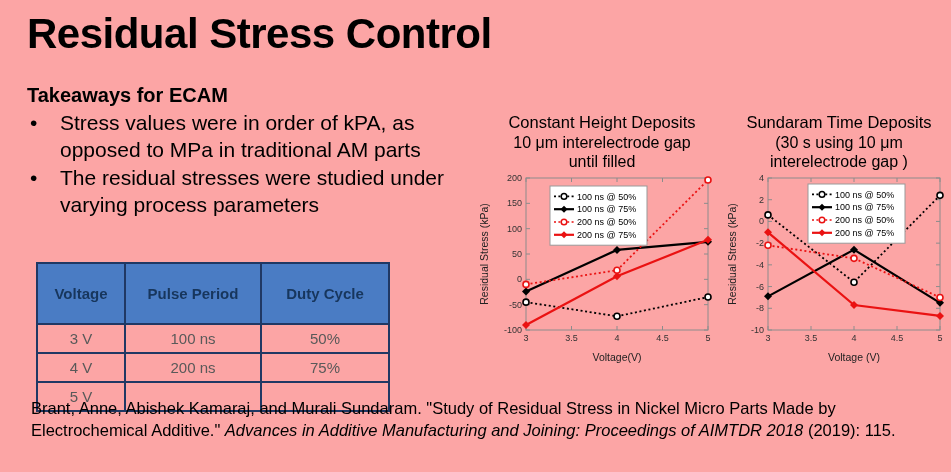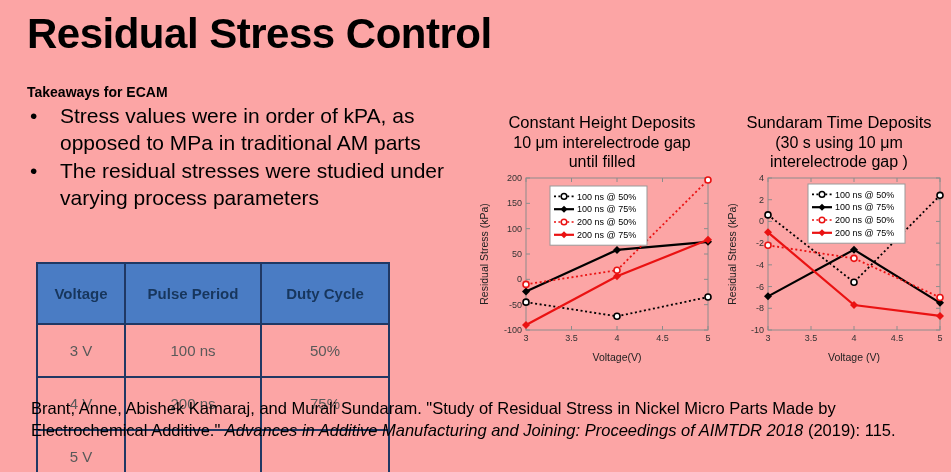--- a/index.html
+++ b/index.html
@@ -2,29 +2,29 @@
 <html style="--tbl-header-bg: #4a7cc4; --tbl-header-fg: #17365d; --tbl-border: #203864; --tbl-cell-fg: #595959;"><head>
 <meta charset="utf-8">
 <style>
   html,body{margin:0;padding:0;background:#ffffff;}
   body{width:951px;height:472px;font-family:"Liberation Sans",sans-serif;position:relative;overflow:hidden;}
   .slide{position:absolute;inset:0;background:#fca5a5;}
 
   .slide-title{position:absolute;left:27px;top:10px;margin:0;font-size:42px;font-weight:bold;color:#000;letter-spacing:-0.5px;white-space:nowrap;}
 
   .takeaways{position:absolute;left:27px;top:84px;width:455px;}
-  .takeaways-heading{margin:0 0 2px 0;font-size:14px;font-weight:bold;color:#000;}
+  .takeaways-heading{margin:0 0 2px 0;font-size:20px;font-weight:bold;color:#000;}
   .takeaways ul{margin:0;padding:0;list-style:none;}
   .takeaways li{display:flex;font-size:21px;line-height:1.3;color:#000;}
   .takeaways li::before{content:"\2022";flex:none;width:30px;padding-left:3px;}
   .takeaways li .bullet-text{width:405px;}
 
   .params-table{position:absolute;left:36px;top:262px;border-collapse:collapse;text-align:center;font-size:15px;}
   .params-table th{background:var(--tbl-header-bg,#4a7cc4);color:var(--tbl-header-fg,#17365d);border:2px solid var(--tbl-border,#203864);font-weight:bold;height:27px;padding:16px 4px;}
-  .params-table td{border:2px solid var(--tbl-border,#203864);color:var(--tbl-cell-fg,#595959);height:27px;padding:12px 4px;}
+  .params-table td{border:2px solid var(--tbl-border,#203864);color:var(--tbl-cell-fg,#595959);height:27px;padding:0 4px;}
   .col-voltage{width:78px;} .col-pulse{width:126px;} .col-duty{width:118px;margin-top:20px;}
 
   .chart-block{position:absolute;text-align:center;color:#000;}
   .chart-block.left{left:478px;top:113px;width:248px;}
   .chart-block.right{left:726px;top:113px;width:226px;}
   .chart-title{font-size:16.5px;font-weight:normal;line-height:1.2;white-space:nowrap;}
   .chart-sub{font-size:16px;line-height:1.2;}
   .chart-svg{display:block;margin-top:1px;font-family:"Liberation Sans",sans-serif;}
 
   .citation{position:absolute;left:27px;top:393px;width:886px;margin:4px;font-size:16.5px;line-height:1.34;color:#000;}

